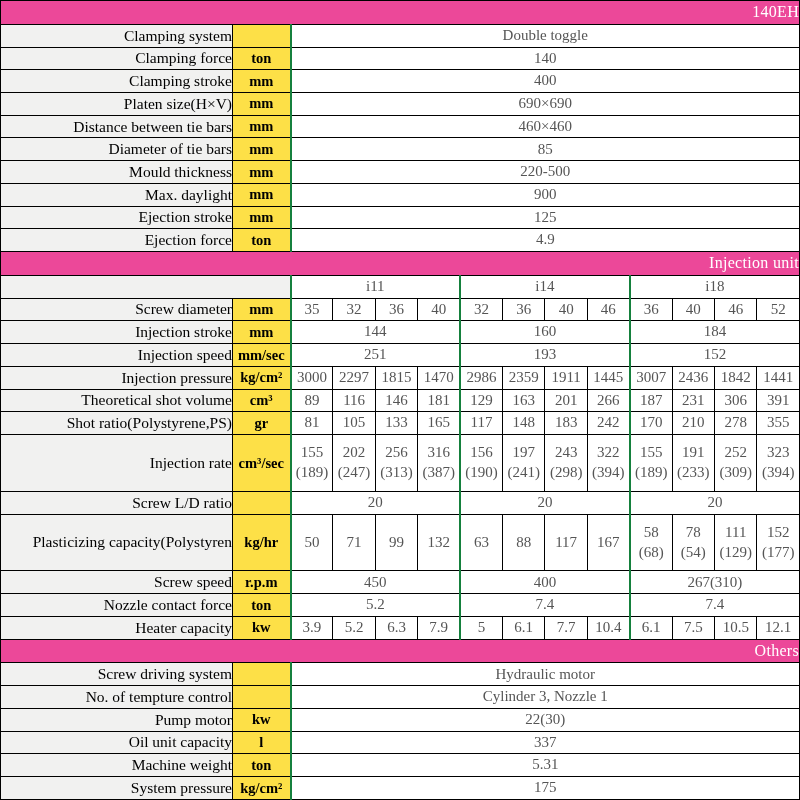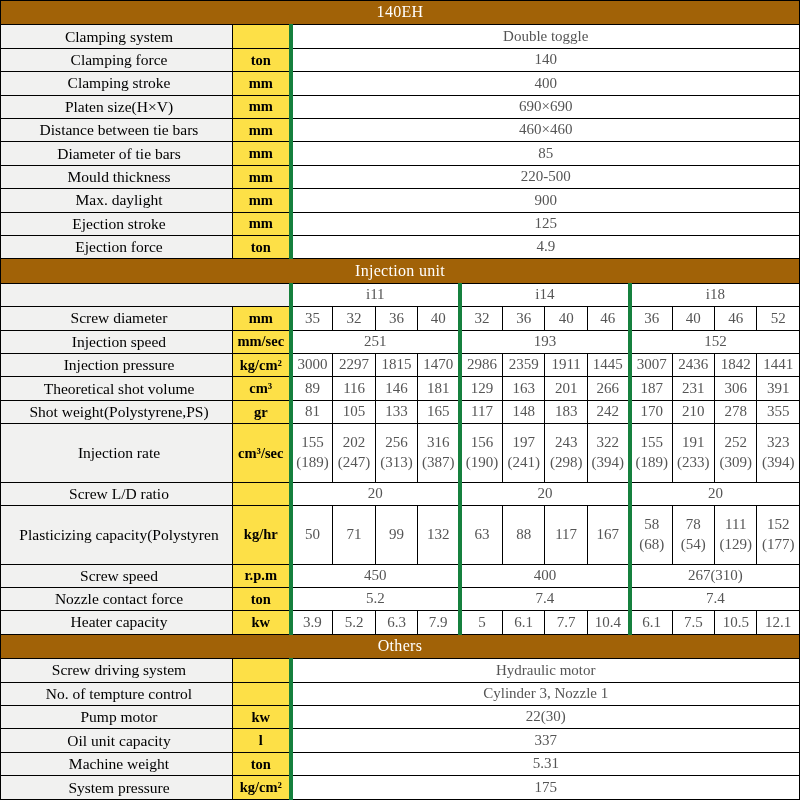--- a/index.html
+++ b/index.html
@@ -27,45 +27,46 @@
     vertical-align: middle;
     font-size: 15px;
     color: #555555;
     overflow: hidden;
     line-height: 1.3;
   }
   tr { height: 22px; }
   tr.tall { height: 55px; }
   tr.section-row { height: 23px; }
   td.section {
-    background: #a16207;
+    background: #ec4899;
     color: #ffffff;
     font-size: 16px;
     letter-spacing: 0.3px;
+    text-align: right;
   }
   td.label {
-    text-align: center;
+    text-align: right;
     padding-left: 5px;
     background: #f1f1f0;
     color: #000000;
     white-space: nowrap;
     font-size: 15.5px;
   }
   td.unit {
     background: #fde047;
     color: #000000;
     font-weight: bold;
     font-size: 14.5px;
     white-space: nowrap;
   }
   td.value {
     white-space: pre-line;
   }
   td.group-start {
-    border-left: 4px solid #15803d;
+    border-left: 2px solid #15803d;
   }
 </style>
 </head>
 <body>
 
 <table class="spec" aria-label="machine specification table">
   <colgroup>
     <col style="width:232px">
     <col style="width:58px">
     <col>
@@ -152,20 +153,27 @@
         <td colspan="1" class="value">36</td>
         <td colspan="1" class="value">40</td>
         <td colspan="1" class="value group-start">32</td>
         <td colspan="1" class="value">36</td>
         <td colspan="1" class="value">40</td>
         <td colspan="1" class="value">46</td>
         <td colspan="1" class="value group-start">36</td>
         <td colspan="1" class="value">40</td>
         <td colspan="1" class="value">46</td>
         <td colspan="1" class="value">52</td>
+      </tr>
+      <tr>
+        <td class="label" colspan="1">Injection stroke</td>
+        <td class="unit">mm</td>
+        <td colspan="4" class="value group-start">144</td>
+        <td colspan="4" class="value group-start">160</td>
+        <td colspan="4" class="value group-start">184</td>
       </tr>
       <tr>
         <td class="label" colspan="1">Injection speed</td>
         <td class="unit">mm/sec</td>
         <td colspan="4" class="value group-start">251</td>
         <td colspan="4" class="value group-start">193</td>
         <td colspan="4" class="value group-start">152</td>
       </tr>
       <tr>
         <td class="label" colspan="1">Injection pressure</td>
@@ -193,21 +201,21 @@
         <td colspan="1" class="value group-start">129</td>
         <td colspan="1" class="value">163</td>
         <td colspan="1" class="value">201</td>
         <td colspan="1" class="value">266</td>
         <td colspan="1" class="value group-start">187</td>
         <td colspan="1" class="value">231</td>
         <td colspan="1" class="value">306</td>
         <td colspan="1" class="value">391</td>
       </tr>
       <tr>
-        <td class="label" colspan="1">Shot weight(Polystyrene,PS)</td>
+        <td class="label" colspan="1">Shot ratio(Polystyrene,PS)</td>
         <td class="unit">gr</td>
         <td colspan="1" class="value group-start">81</td>
         <td colspan="1" class="value">105</td>
         <td colspan="1" class="value">133</td>
         <td colspan="1" class="value">165</td>
         <td colspan="1" class="value group-start">117</td>
         <td colspan="1" class="value">148</td>
         <td colspan="1" class="value">183</td>
         <td colspan="1" class="value">242</td>
         <td colspan="1" class="value group-start">170</td>

